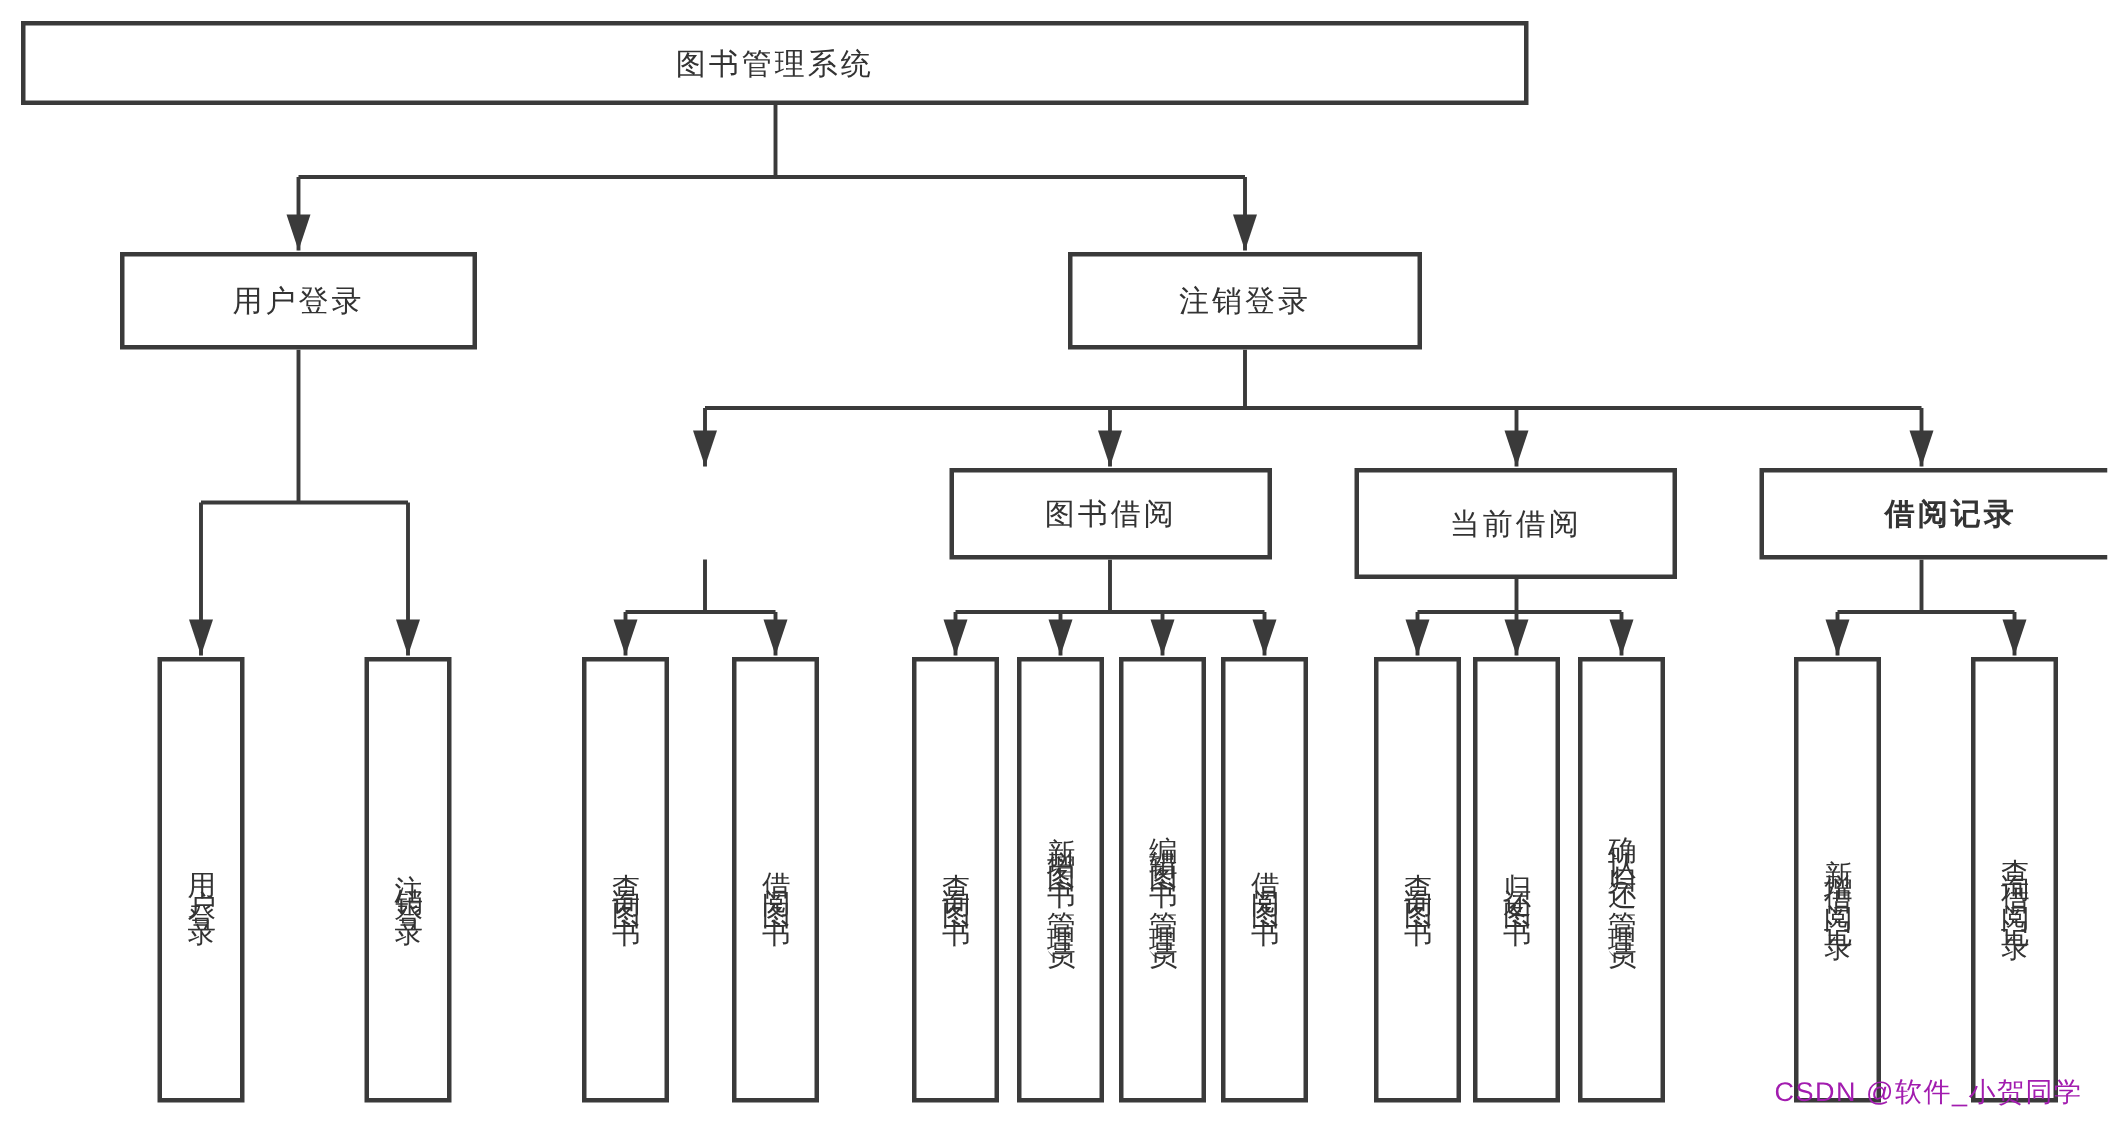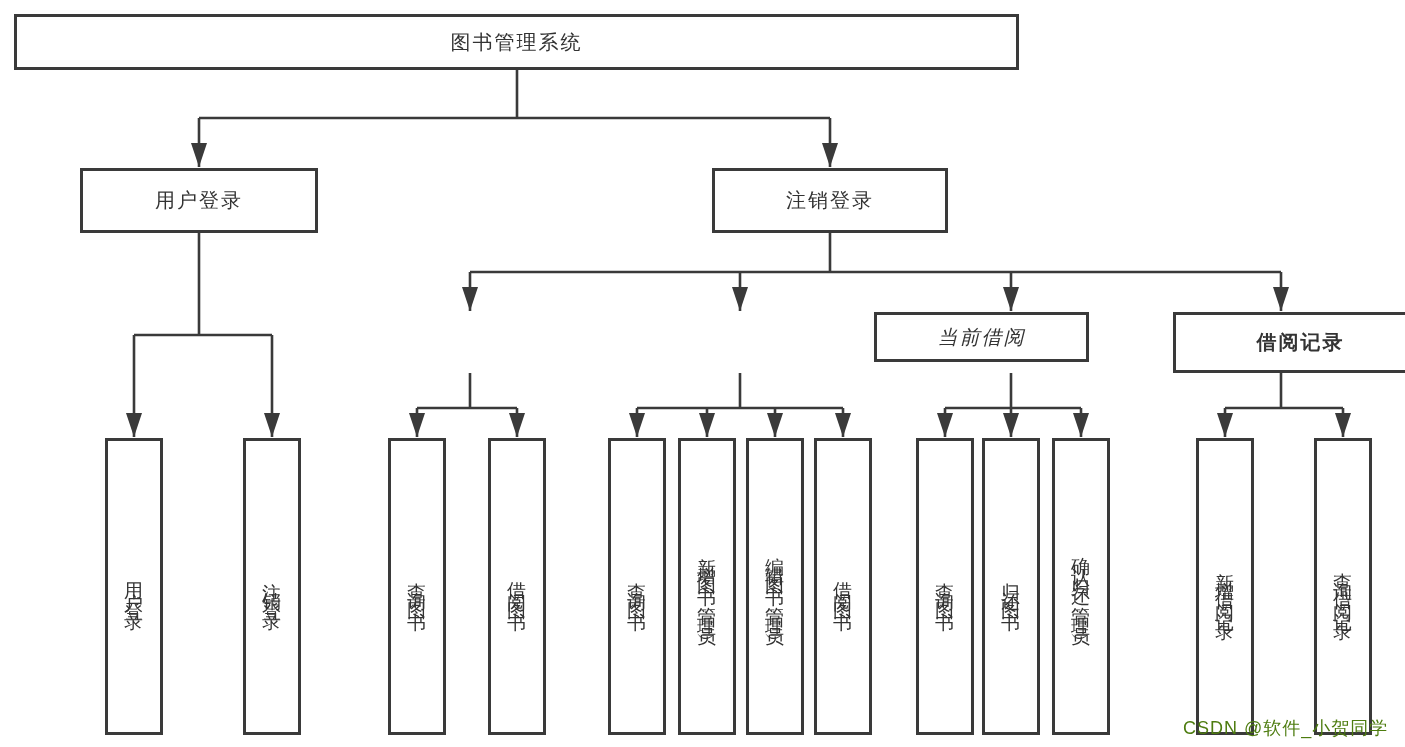--- a/index.html
+++ b/index.html
@@ -40,21 +40,21 @@
     text-orientation: mixed;
     font-size: 19px;
     letter-spacing: 10px;
     line-height: 1;
   }
   .watermark {
     position: absolute;
     left: 1183px;
     top: 716px;
     font-size: 18px;
-    color: #4d7c0f;
+    color: #a21caf;
     letter-spacing: 1px;
     white-space: nowrap;
   }
 </style>
 </head>
 <body>
 
 <div class="stage">
 
   <svg class="connectors" viewBox="0 0 1405 747" xmlns="http://www.w3.org/2000/svg">
@@ -98,21 +98,22 @@
       <path d="M1225,408 V437" marker-end="url(#arrow)"></path>
       <path d="M1343,408 V437" marker-end="url(#arrow)"></path>
     </g>
   </svg>
 
   <div class="node" style="left:14px; top:14px; width:1005px; height:56px;">图书管理系统</div>
 
   <div class="node" style="left:80px; top:168px; width:238px; height:65px;">用户登录</div>
   <div class="node" style="left:712px; top:168px; width:236px; height:65px;">注销登录</div>
 
-  <div class="node" style="left:874px; top:312px; width:215px; height:50px;font-style:italic;">当前借阅</div>
+  <div class="node" style="left:633px; top:312px; width:215px; height:61px;">图书借阅</div>
+  <div class="node" style="left:903px; top:312px; width:215px; height:74px;">当前借阅</div>
   <div class="node" style="left:1173px; top:312px; width:255px; height:61px;font-weight:bold;">借阅记录</div>
 
   <div class="node leaf" style="left:105px; top:438px; width:58px; height:297px;">用户登录</div>
   <div class="node leaf" style="left:243px; top:438px; width:58px; height:297px;">注销登录</div>
 
   <div class="node leaf" style="left:388px; top:438px; width:58px; height:297px;">查询图书</div>
   <div class="node leaf" style="left:488px; top:438px; width:58px; height:297px;">借阅图书</div>
 
   <div class="node leaf" style="left:608px; top:438px; width:58px; height:297px;">查询图书</div>
   <div class="node leaf" style="left:678px; top:438px; width:58px; height:297px;">新增图书（管理员）</div>

